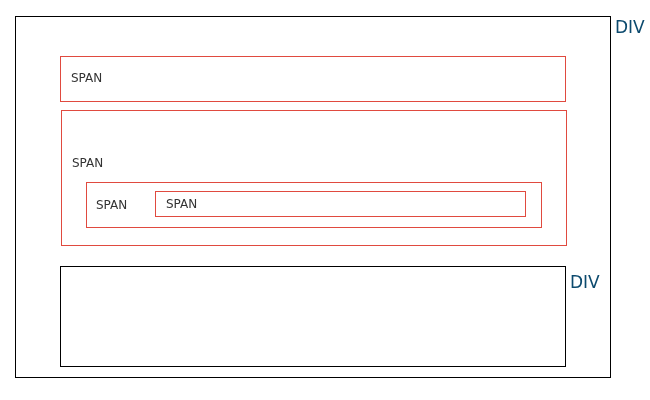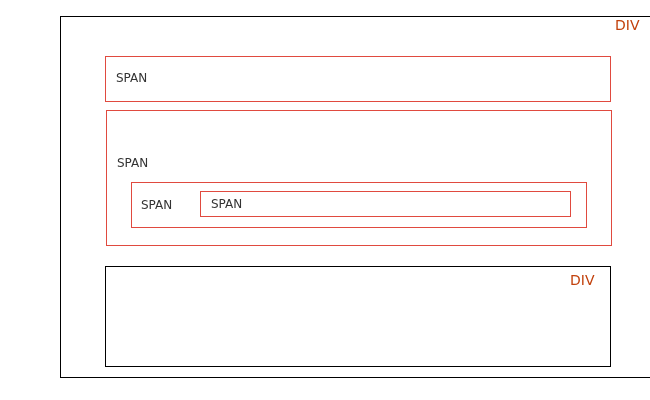--- a/index.html
+++ b/index.html
@@ -1,22 +1,22 @@
 <!DOCTYPE html>
 <html><head>
 <meta charset="utf-8">
 <style>
   html, body { margin:0; padding:0; background:#ffffff; }
   body { width:650px; height:400px; position:relative; overflow:hidden;
          font-family:"DejaVu Sans","Liberation Sans",sans-serif; color:#333; }
-  .box { position:absolute; box-sizing:border-box;margin-left:45px; }
+  .box { position:absolute; box-sizing:border-box; }
   .black { border:1px solid #000; }
   .red { border:1px solid #e04a3f; }
   .lbl { position:absolute; font-size:12px; color:#333; white-space:nowrap; }
-  .tag { position:absolute; font-size:14px; color:#c2410c; font-weight:normal; }
+  .tag { position:absolute; font-size:17px; color:#0c4a6e; font-weight:normal; }
 </style>
 </head>
 <body>
 
 <div class="box black" style="left:15px; top:16px; width:596px; height:362px;"></div>
 <span class="tag" style="left:615px; top:17px;">DIV</span>
 
 <div class="box red" style="left:60px; top:56px; width:506px; height:46px;">
   <span class="lbl" style="left:10px; top:14px;">SPAN</span>
 </div>

